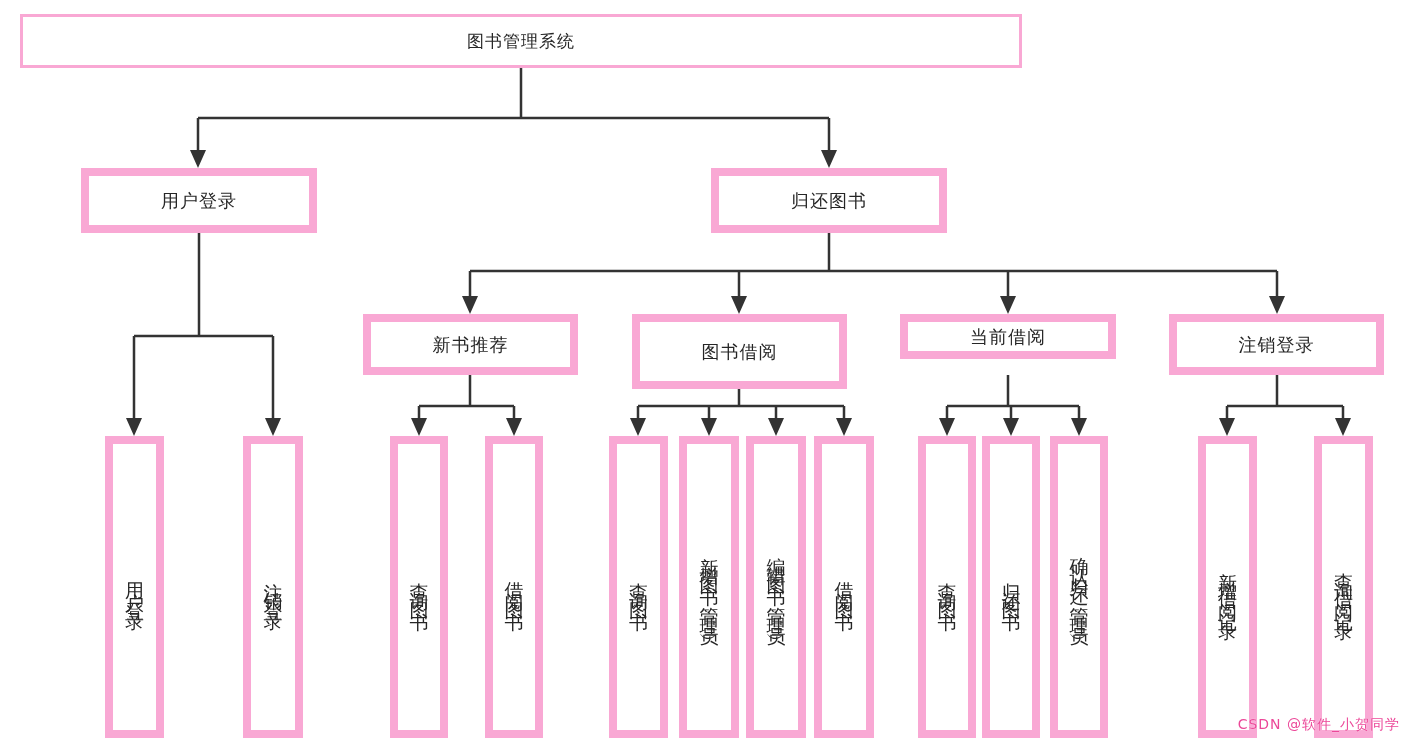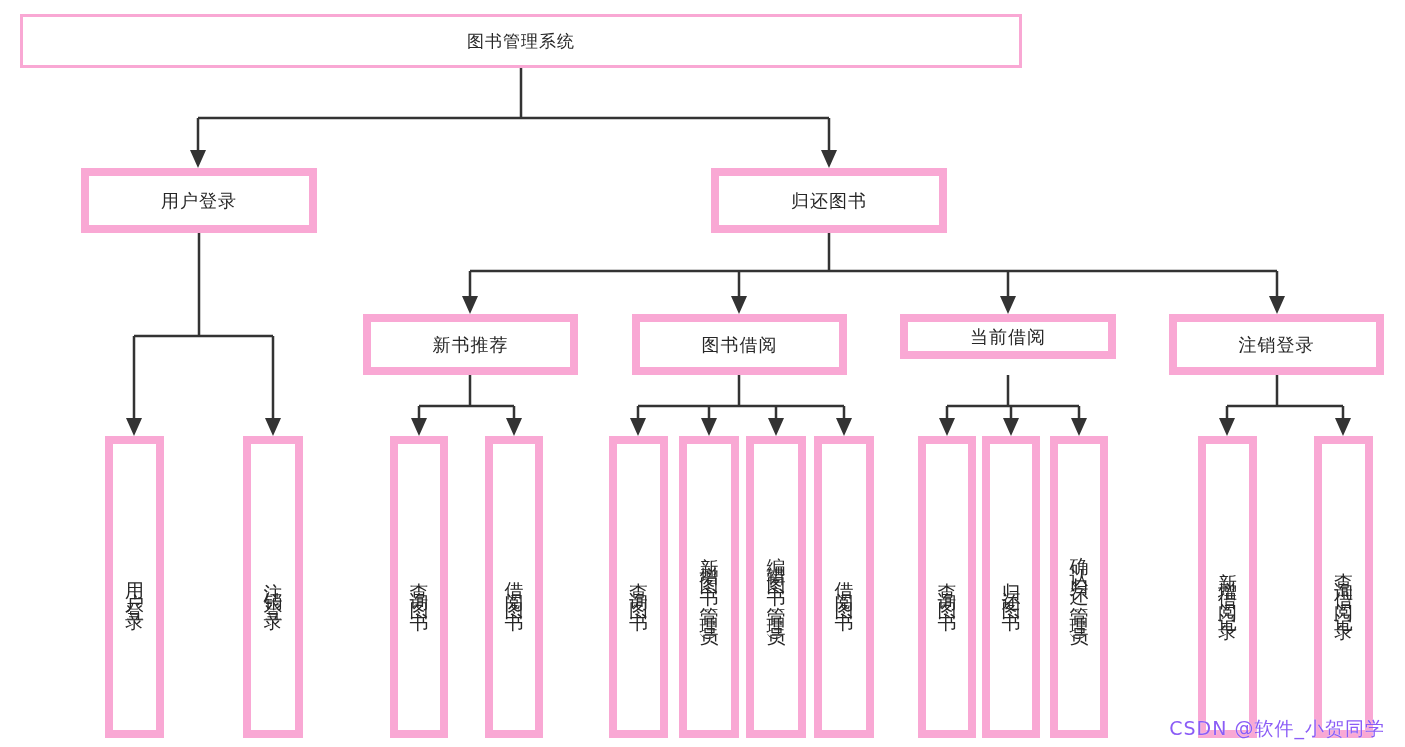--- a/index.html
+++ b/index.html
@@ -38,23 +38,23 @@
     writing-mode: vertical-rl;
     text-orientation: mixed;
     font-size: 19px;
     letter-spacing: 10px;
     line-height: 1.05;
     color: #262626;
   }
   #watermark {
     position: absolute;
     top: 716px;
-    right: 20px;
-    font-size: 19px;
-    color: #8b5cf6;
+    right: 5px;
+    font-size: 14px;
+    color: #ec4899;
     letter-spacing: 1px;
     white-space: nowrap;
     z-index: 5;
     text-shadow: 0 0 1px #ffffff;
   }
 </style>
 </head>
 <body>
 
 <div id="stage">
@@ -83,21 +83,21 @@
   <div class="node" style="left:81px; top:168px; width:236px; height:65px;">
     <span class="h-label">用户登录</span>
   </div>
   <div class="node" style="left:711px; top:168px; width:236px; height:65px;">
     <span class="h-label">归还图书</span>
   </div>
 
   <div class="node" style="left:363px; top:314px; width:215px; height:61px;text-align:center;">
     <span class="h-label">新书推荐</span>
   </div>
-  <div class="node" style="left:632px; top:314px; width:215px; height:61px;">
+  <div class="node" style="left:632px; top:314px; width:215px; height:75px;">
     <span class="h-label">图书借阅</span>
   </div>
   <div class="node" style="left:900px; top:314px; width:216px; height:45px;">
     <span class="h-label">当前借阅</span>
   </div>
   <div class="node" style="left:1169px; top:314px; width:215px; height:61px;">
     <span class="h-label">注销登录</span>
   </div>
 
   <div class="node leaf" style="left:105px; top:436px; width:59px; height:302px;">

